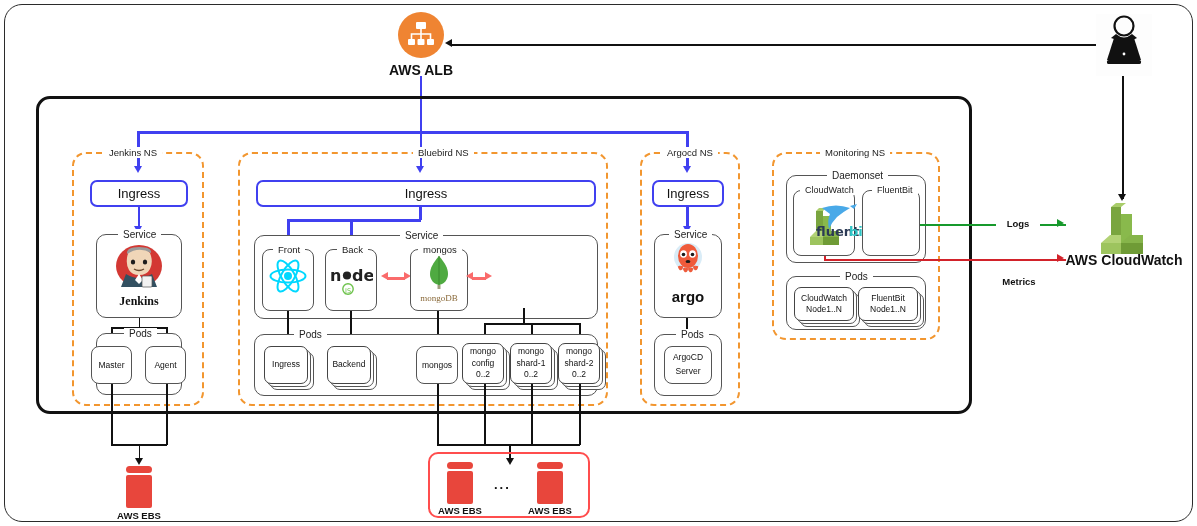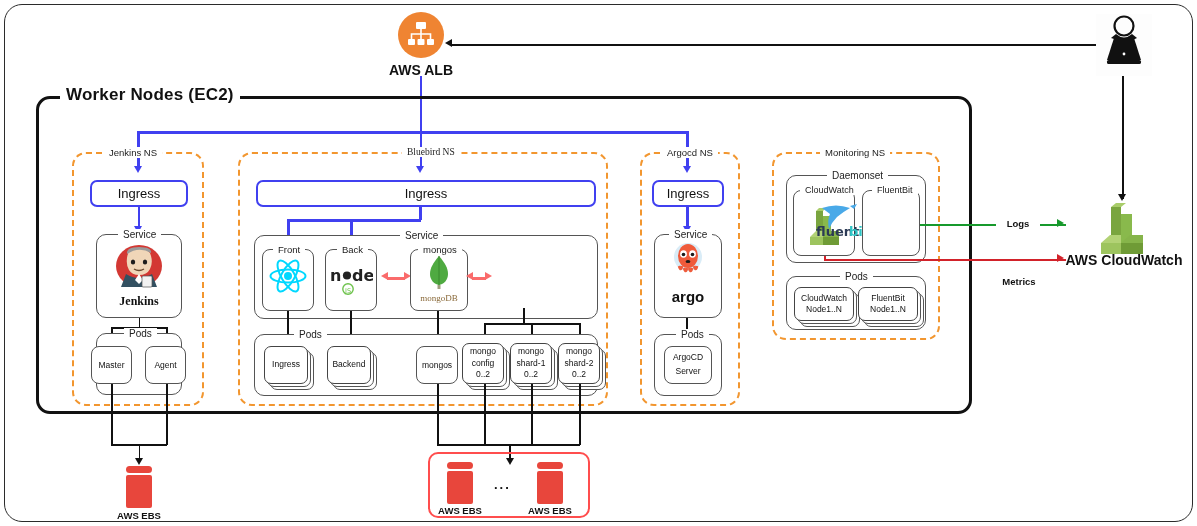--- a/index.html
+++ b/index.html
@@ -173,21 +173,20 @@
   <div class="ln blue" style="left:137px; top:131px; width:2.5px; height:38px;"></div>
   <div class="arw down blue" style="left:133.5px; top:166px;"></div>
 
   <div class="ln blue" style="left:419.5px; top:131px; width:2.5px; height:38px;"></div>
   <div class="arw down blue" style="left:416px; top:166px;"></div>
 
   <div class="ln blue" style="left:686px; top:131px; width:2.5px; height:38px;"></div>
   <div class="arw down blue" style="left:682.5px; top:166px;"></div>
 
   <div class="worker-box"></div>
-  <div class="worker-label">Worker Nodes (EC2)</div>
 
   <div class="ns" style="left:72px; top:152px; width:132px; height:254px;"></div>
   <div class="ns-label" style="left:104px; top:147px;">Jenkins NS</div>
 
   <div class="ingress" style="left:90px; top:180px; width:98px; height:27px;">
     <span>Ingress</span>
   </div>
 
   <div class="ln blue" style="left:137.5px; top:207px; width:2.5px; height:22px;"></div>
   <div class="arw down blue" style="left:134px; top:226px;"></div>
@@ -225,21 +224,21 @@
     <span>Agent</span>
   </div>
 
   <div class="ln" style="left:111px; top:384px; width:1.5px; height:61px;"></div>
   <div class="ln" style="left:166px; top:384px; width:1.5px; height:61px;"></div>
   <div class="ln" style="left:111px; top:444px; width:56px; height:1.5px;"></div>
   <div class="ln" style="left:138.5px; top:444px; width:1.5px; height:17px;"></div>
   <div class="arw down" style="left:135px; top:458px;"></div>
 
   <div class="ns" style="left:238px; top:152px; width:370px; height:254px;"></div>
-  <div class="ns-label" style="left:402px; top:147px;font-family:Liberation Serif, serif;">Bluebird NS</div>
+  <div class="ns-label" style="left:413px; top:147px;">Bluebird NS</div>
 
   <div class="ingress" style="left:256px; top:180px; width:340px; height:27px;">
     <span>Ingress</span>
   </div>
 
   <div class="ln blue" style="left:419px; top:207px; width:2.5px; height:13px;"></div>
   <div class="ln blue" style="left:287px; top:219px; width:134px; height:2.5px;"></div>
   <div class="ln blue" style="left:287px; top:219px; width:2.5px; height:23px;"></div>
   <div class="arw down blue" style="left:283.5px; top:239px;"></div>
   <div class="ln blue" style="left:350px; top:219px; width:2.5px; height:23px;"></div>

